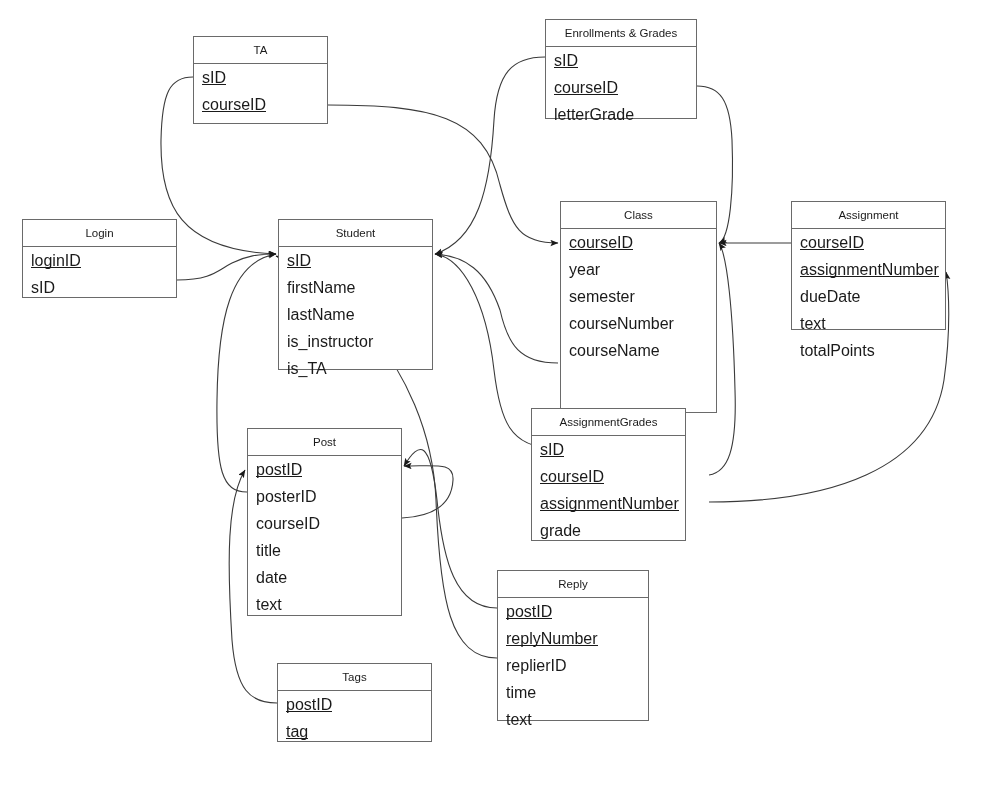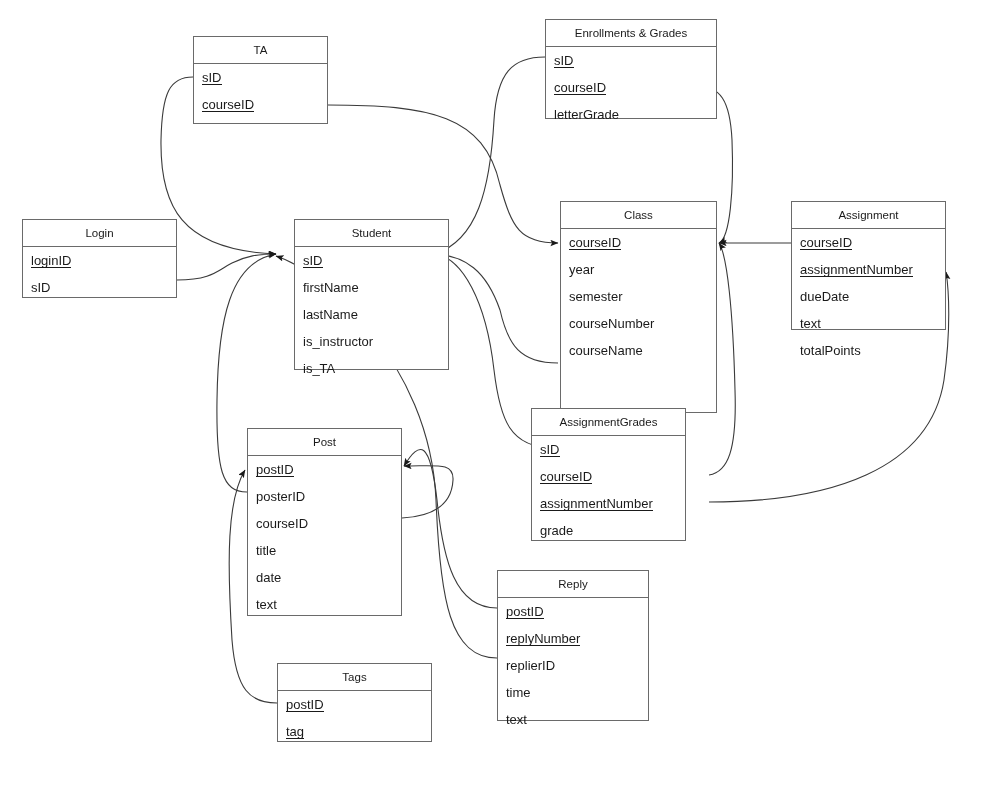--- a/index.html
+++ b/index.html
@@ -45,21 +45,21 @@
     box-sizing: border-box;
     padding: 0;
     margin: 0;
     list-style: none;
   }
   .attr {
     box-sizing: border-box;
     height: 27px;
     line-height: 27px;
     padding-left: 8px;
-    font-size: 13px;
+    font-size: 16px;
     color: #1a1a1a;
     white-space: nowrap;
     overflow: hidden;
   }
   .attr span.attr-text {
     display: inline-block;
     line-height: 13px;
   }
   .attr.pk span.attr-text {
     border-bottom: 1px solid #1a1a1a;
@@ -101,36 +101,36 @@
   </svg>
 
   <div id="entities-group">
       <div class="entity" style="left: 193px; top: 36px; width: 135px; height: 88px;">
         <div class="entity-title">TA</div>
         <ul class="attr-list">
           <li class="attr pk"><span class="attr-text">sID</span></li>
           <li class="attr pk"><span class="attr-text">courseID</span></li>
         </ul>
       </div>
-      <div class="entity" style="left: 545px; top: 19px; width: 172px; height: 100px;">
+      <div class="entity" style="left: 545px; top: 19px; width: 152px; height: 100px;">
         <div class="entity-title">Enrollments &amp; Grades</div>
         <ul class="attr-list">
           <li class="attr pk"><span class="attr-text">sID</span></li>
           <li class="attr pk"><span class="attr-text">courseID</span></li>
           <li class="attr"><span class="attr-text">letterGrade</span></li>
         </ul>
       </div>
       <div class="entity" style="left: 22px; top: 219px; width: 155px; height: 79px;">
         <div class="entity-title">Login</div>
         <ul class="attr-list">
           <li class="attr pk"><span class="attr-text">loginID</span></li>
           <li class="attr"><span class="attr-text">sID</span></li>
         </ul>
       </div>
-      <div class="entity" style="left: 294px; top: 219px; width: 155px; height: 151px;">
+      <div class="entity" style="left: 278px; top: 219px; width: 155px; height: 151px;">
         <div class="entity-title">Student</div>
         <ul class="attr-list">
           <li class="attr pk"><span class="attr-text">sID</span></li>
           <li class="attr"><span class="attr-text">firstName</span></li>
           <li class="attr"><span class="attr-text">lastName</span></li>
           <li class="attr"><span class="attr-text">is_instructor</span></li>
           <li class="attr"><span class="attr-text">is_TA</span></li>
         </ul>
       </div>
       <div class="entity" style="left: 560px; top: 201px; width: 157px; height: 212px;">

